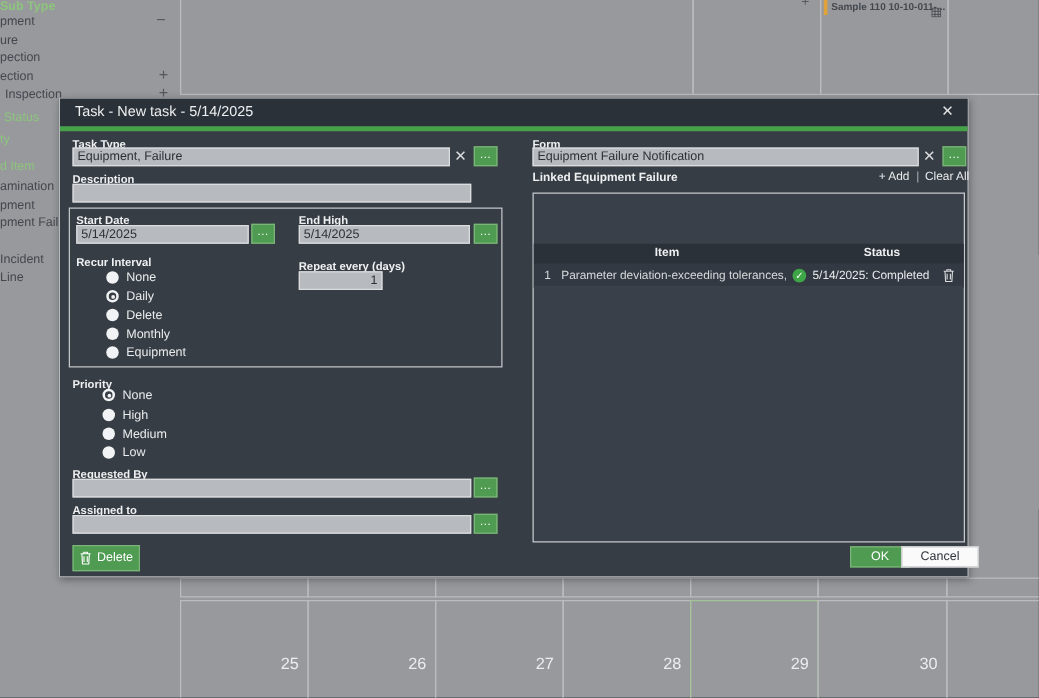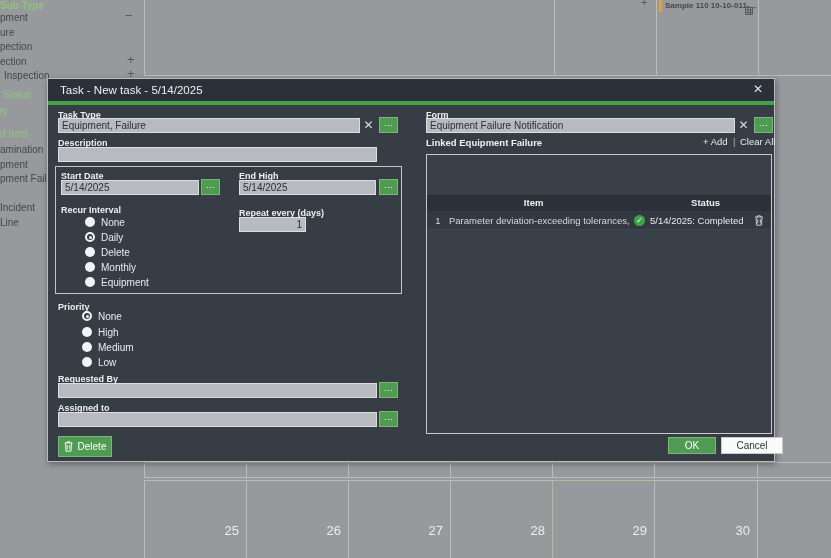--- a/index.html
+++ b/index.html
@@ -86,21 +86,21 @@
   }
   .dot.sel::after{
     content:"";position:absolute;left:1.5px;top:1.5px;width:3px;height:3px;
     border-radius:50%;background:#f2f3f4;
   }
   .radio-lbl{font-size:10px;color:#e9ebec;}
   .btn{
     position:absolute;box-sizing:border-box;text-align:center;cursor:pointer;
     font-size:10px;
   }
-  .btn.green{background:#4f9b51;border:1px solid #7db47b;color:#fff;}
+  .btn.green{background:#4f9b51;border:1px solid #7db47b;color:#fff;margin-left:12px;}
   .btn.white{background:#fafafa;border:1px solid #c9cacc;color:#2e333a;}
   .del-btn{
     position:absolute;left:10px;top:357px;width:54px;height:21px;
     background:#4f9b51;border:1px solid #7db47b;box-sizing:border-box;
     color:#fff;font-size:10px;display:flex;align-items:center;
     justify-content:center;gap:5px;cursor:pointer;
   }
   
   .linked-panel{
     position:absolute;left:378px;top:75px;width:346px;height:280px;

